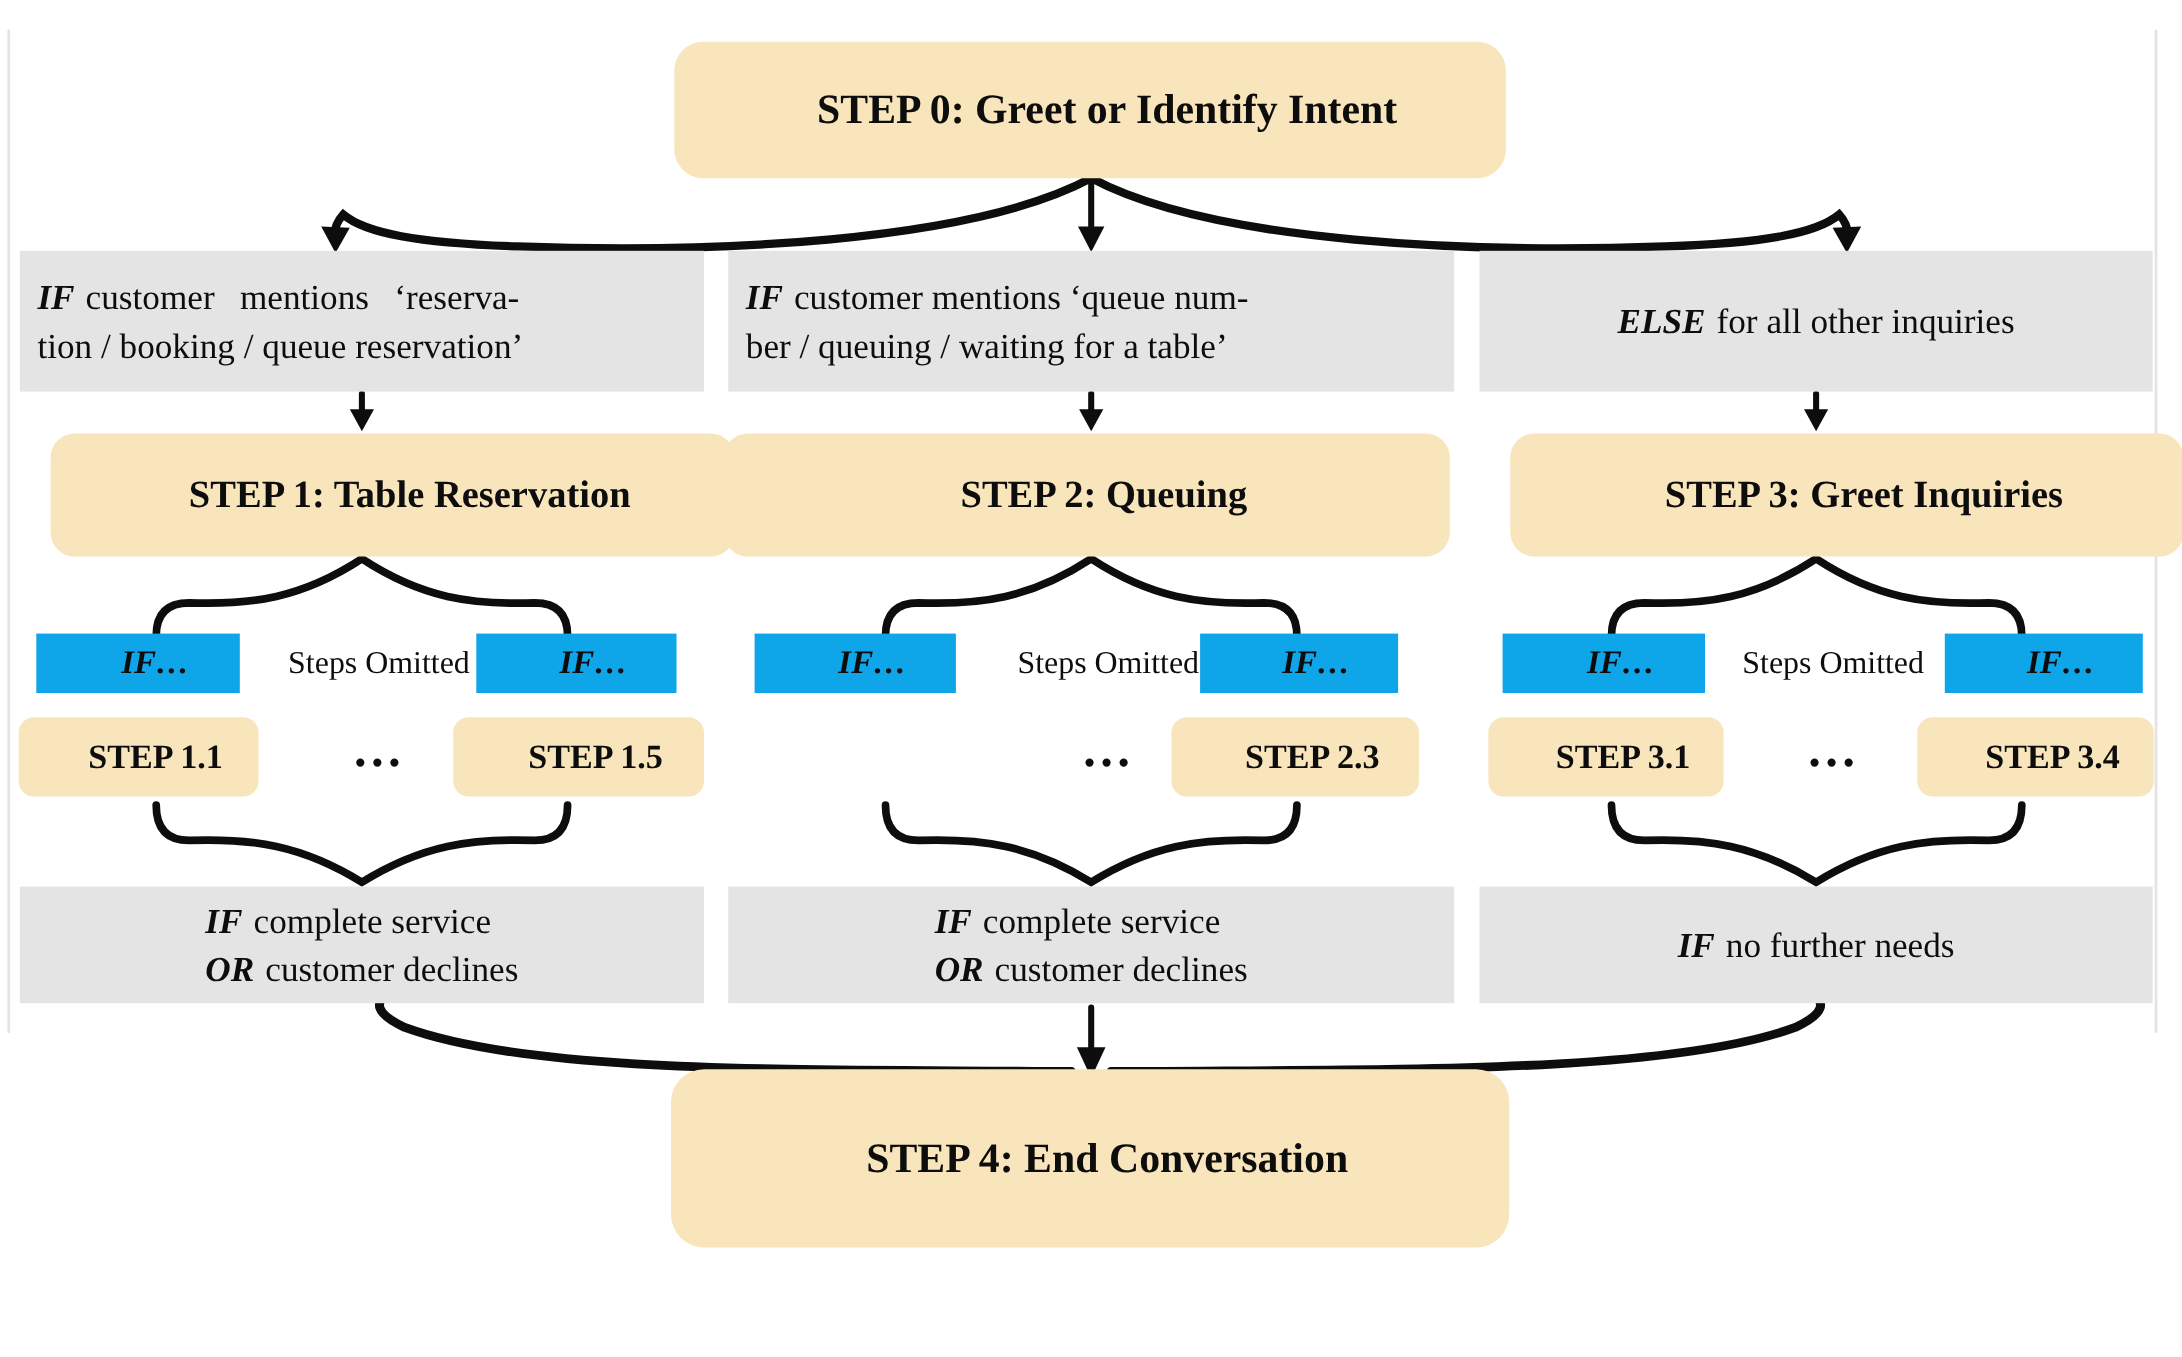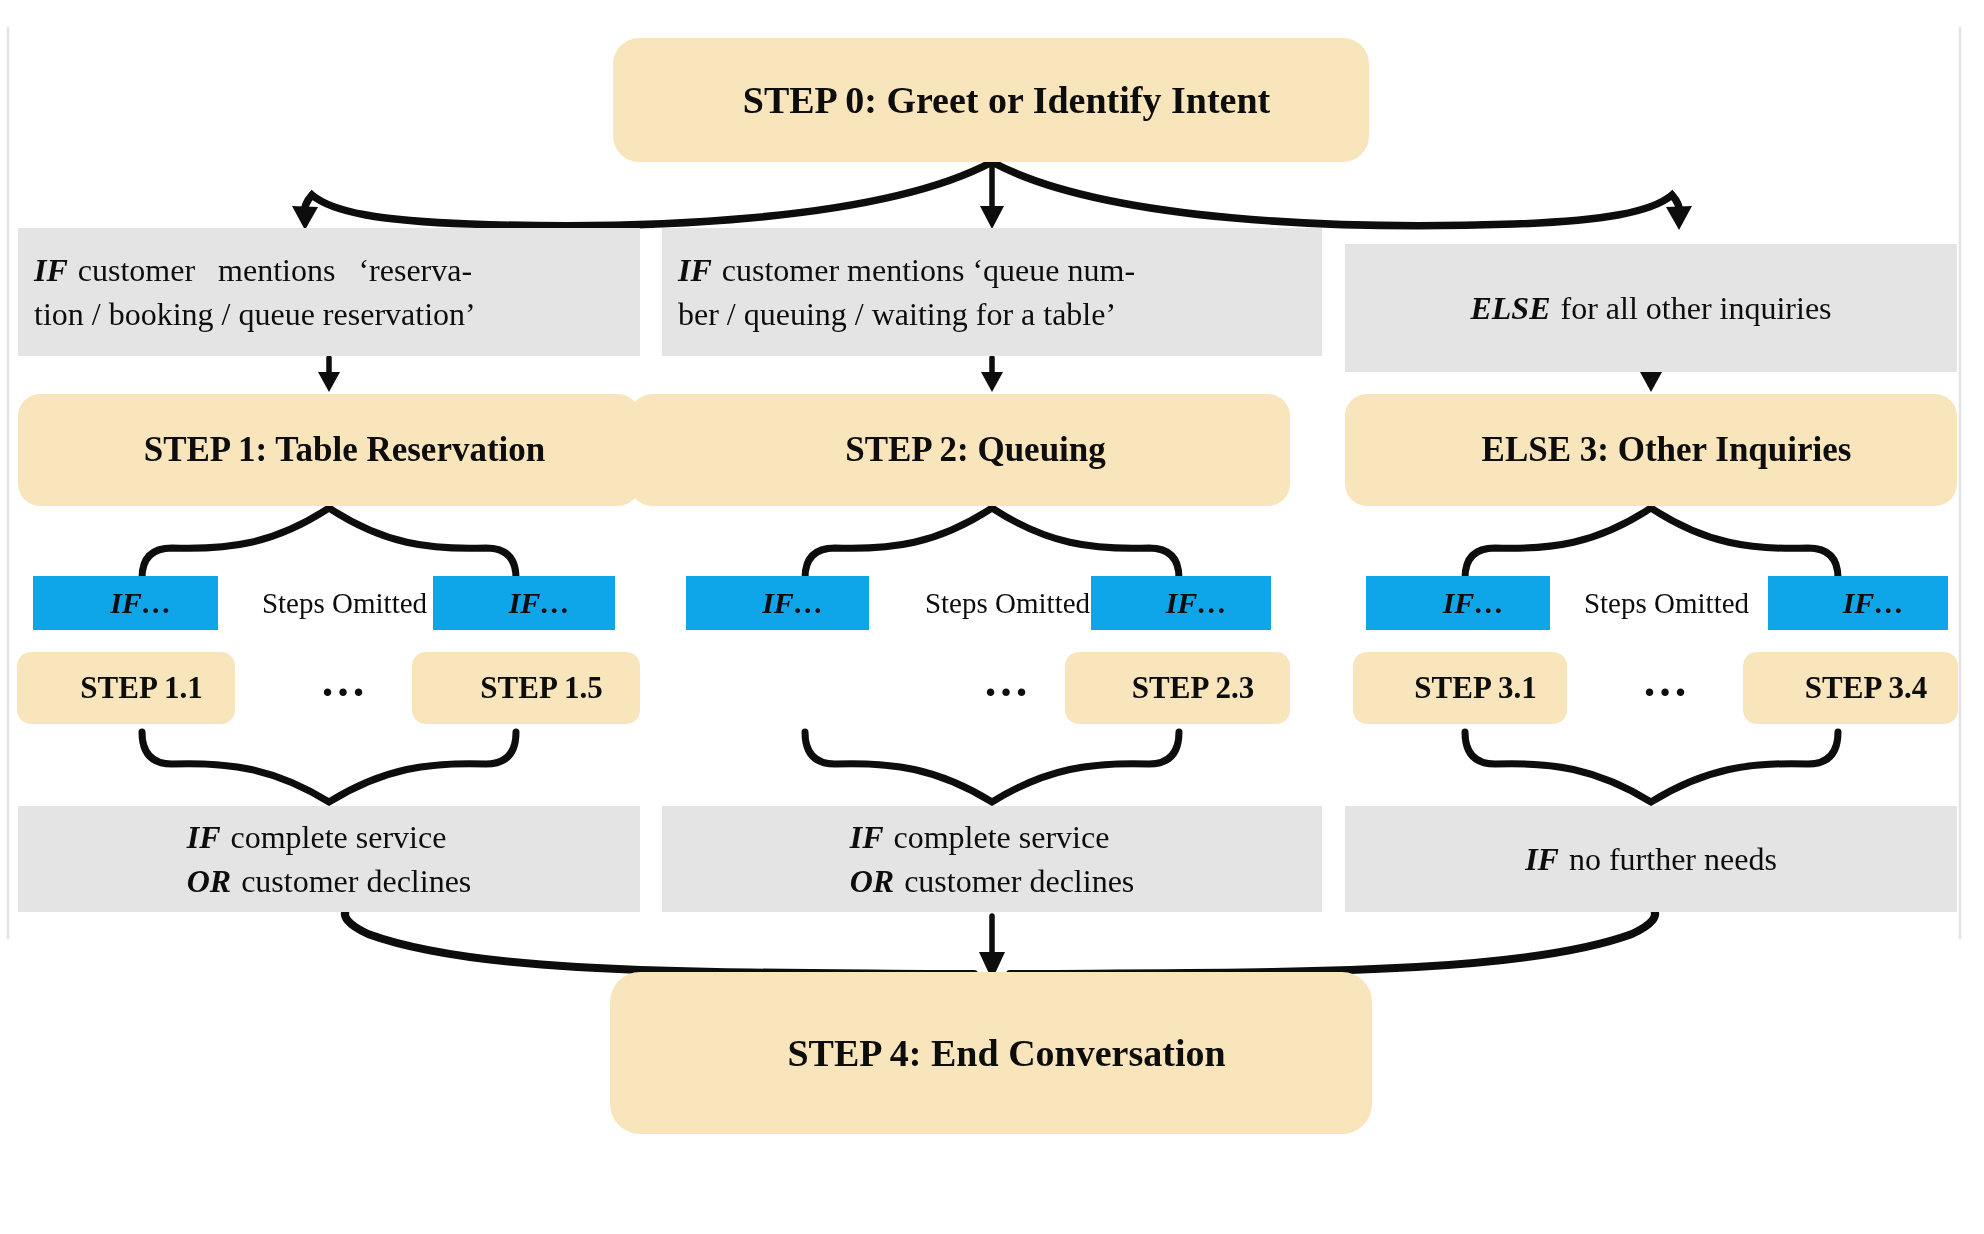--- a/index.html
+++ b/index.html
@@ -8,28 +8,28 @@
     font-family:"Liberation Serif","DejaVu Serif",serif;color:#0d0d0d;
   }
   .abs{position:absolute;box-sizing:border-box;padding-left:31px;}
   svg.lines{position:absolute;left:0;top:0;width:1984px;height:1234px;pointer-events:none;}
   
   .node{
     background:#F8E5BC;display:flex;align-items:center;justify-content:center;
     font-weight:bold;text-align:center;
   }
   .big{border-radius:26px;font-size:38px;}
-  .stephead{border-radius:22px;font-size:35px;}
+  .stephead{border-radius:22px;font-size:35px;margin-left:28px;}
   .substep{border-radius:14px;font-size:31px;}
   
   .cond{
     background:#E4E4E4;display:flex;flex-direction:column;justify-content:center;
     font-size:32px;line-height:44px;padding:0 16px;
   }
-  .cond.single{align-items:center;margin-top:16px;}
+  .cond.single{align-items:center;}
   .cond.exit{align-items:center;}
   .exit-inner{text-align:left;}
   .kw{font-weight:bold;font-style:italic;margin-right:10px;}
   .spread .cl1{word-spacing:15px;}
   .ifbox{
     background:#0ea5e9;display:flex;align-items:center;justify-content:center;
     font-weight:bold;font-style:italic;font-size:30px;
   }
   .omitted{display:flex;align-items:center;justify-content:center;font-size:29px;}
   .dots{display:flex;align-items:center;justify-content:center;font-weight:bold;font-size:46px;letter-spacing:3px;}
@@ -132,21 +132,21 @@
     <div class="exit-inner">
       <div><span class="kw">IF</span><span>complete service</span></div>
       <div><span class="kw">OR</span><span>customer declines</span></div>
     </div>
   </div>
 
   <div class="cond single abs" style="left:1345px;top:228px;width:612px;height:128px">
     <div class="cl1"><span class="kw">ELSE</span><span>for all other inquiries</span></div>
   </div>
 
-  <div class="node stephead abs" style="left:1345px;top:394px;width:612px;height:112px">ELSE 3: Other Inquiries</div>
+  <div class="node stephead abs" style="left:1345px;top:394px;width:612px;height:112px">STEP 3: Greet Inquiries</div>
 
   <div class="ifbox abs" style="left:1366px;top:576px;width:184px;height:54px">IF…</div>
   <div class="omitted abs" style="left:1521px;top:576px;width:260px;height:54px">Steps Omitted</div>
   <div class="ifbox abs" style="left:1768px;top:576px;width:180px;height:54px">IF…</div>
 
   <div class="node substep abs" style="left:1353px;top:652px;width:214px;height:72px">STEP 3.1</div>
   <div class="dots abs" style="left:1611px;top:644px;width:80px;height:72px">…</div>
   <div class="node substep abs" style="left:1743px;top:652px;width:215px;height:72px">STEP 3.4</div>
 
   <div class="cond exit abs" style="left:1345px;top:806px;width:612px;height:106px">

